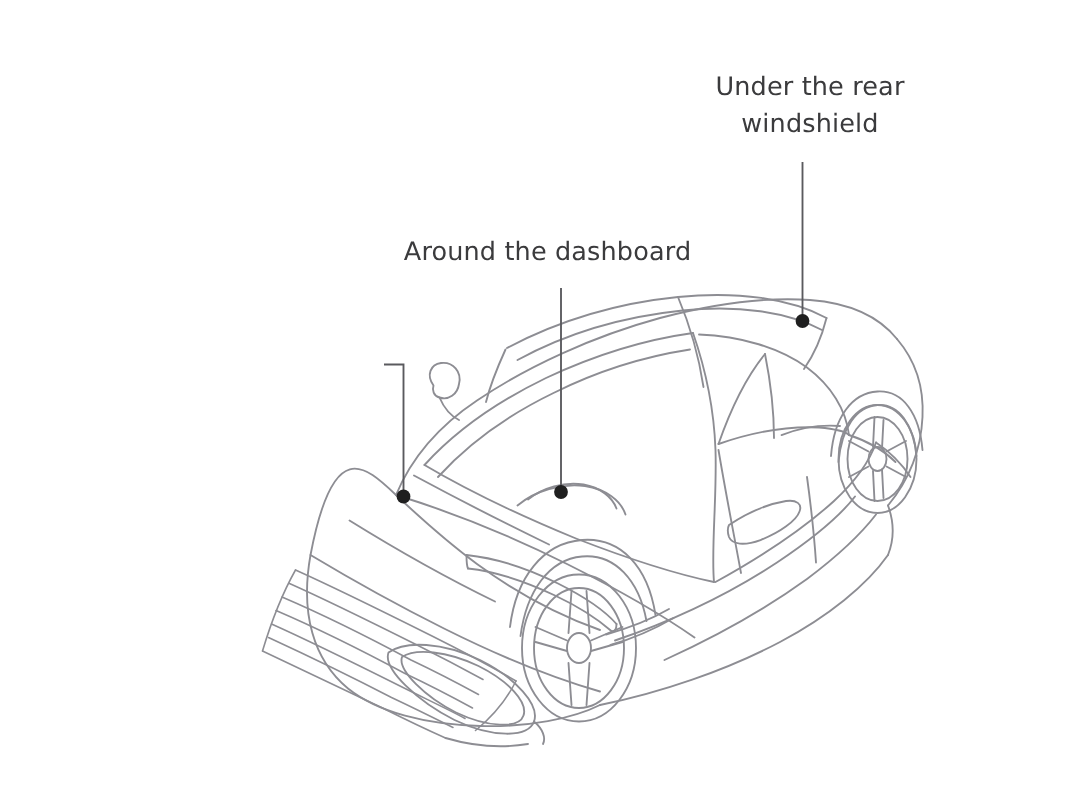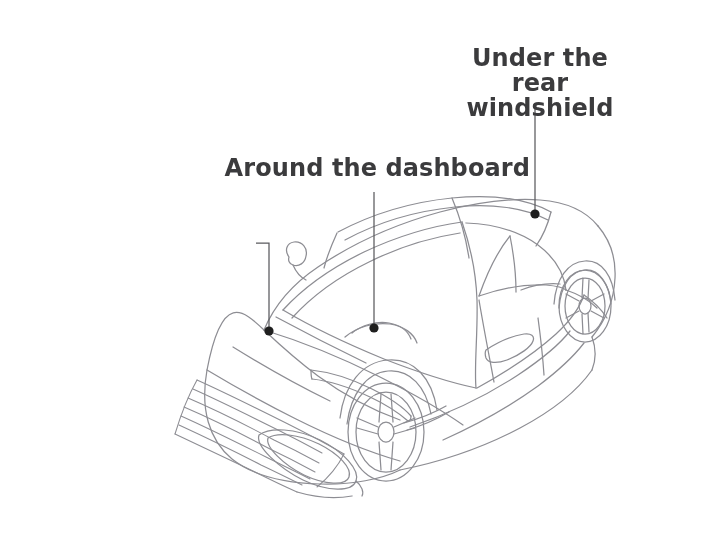--- a/index.html
+++ b/index.html
@@ -1,23 +1,23 @@
 <!DOCTYPE html>
 <html><head>
 <meta charset="utf-8">
 <style>
   html,body{margin:0;padding:0;background:#ffffff;}
   body{width:720px;height:536px;overflow:hidden;
        font-family:"DejaVu Sans","Liberation Sans",sans-serif;}
   #stage{position:relative;width:720px;height:536px;background:#ffffff;}
   #stage svg{position:absolute;left:0;top:0;}
-  .label{position:absolute;color:#3b3b3d;font-size:24px;line-height:25px;
-         letter-spacing:.1px;white-space:pre-line;font-weight:700;}
+  .label{position:absolute;color:#3b3b3d;font-size:17px;line-height:25px;
+         letter-spacing:.1px;white-space:pre-line;font-weight:400;}
   #lbl-rear{left:440px;top:46px;width:200px;text-align:center;}
-  #lbl-dash{left:200px;top:156px;width:330px;text-align:right;}
+  #lbl-dash{left:200px;top:156px;width:330px;text-align:center;}
   #lbl-front{left:20px;top:228px;width:228px;text-align:right;}
 </style>
 </head>
 <body>
 
 <div id="stage">
 
   <svg width="720" height="536" viewBox="0 0 720 536" aria-hidden="true">
     <g fill="none" stroke="#8d8d93" stroke-width="1.25" stroke-linecap="round" stroke-linejoin="round">
 

